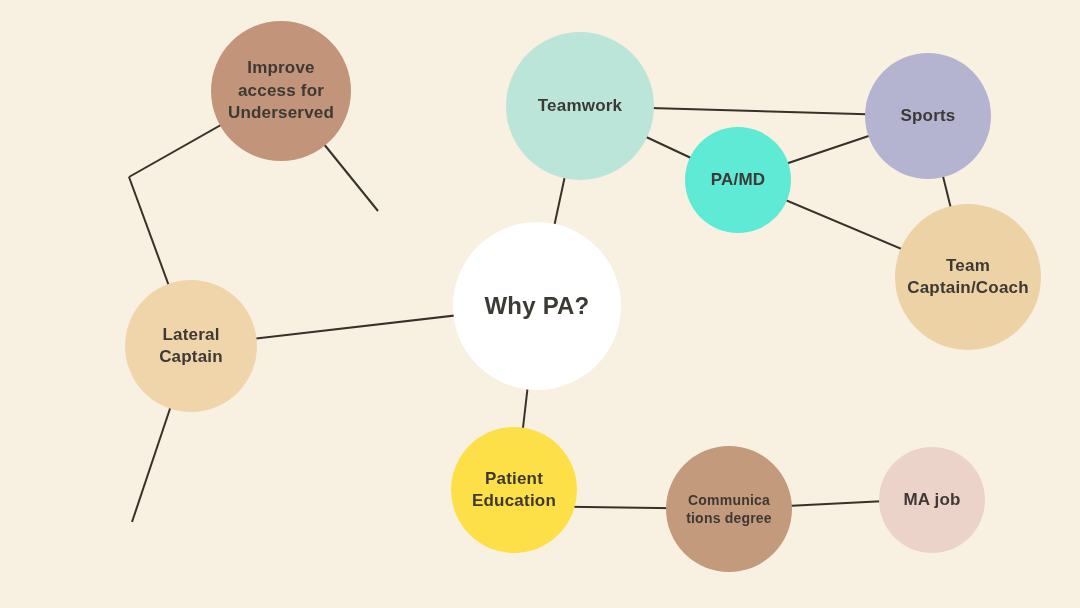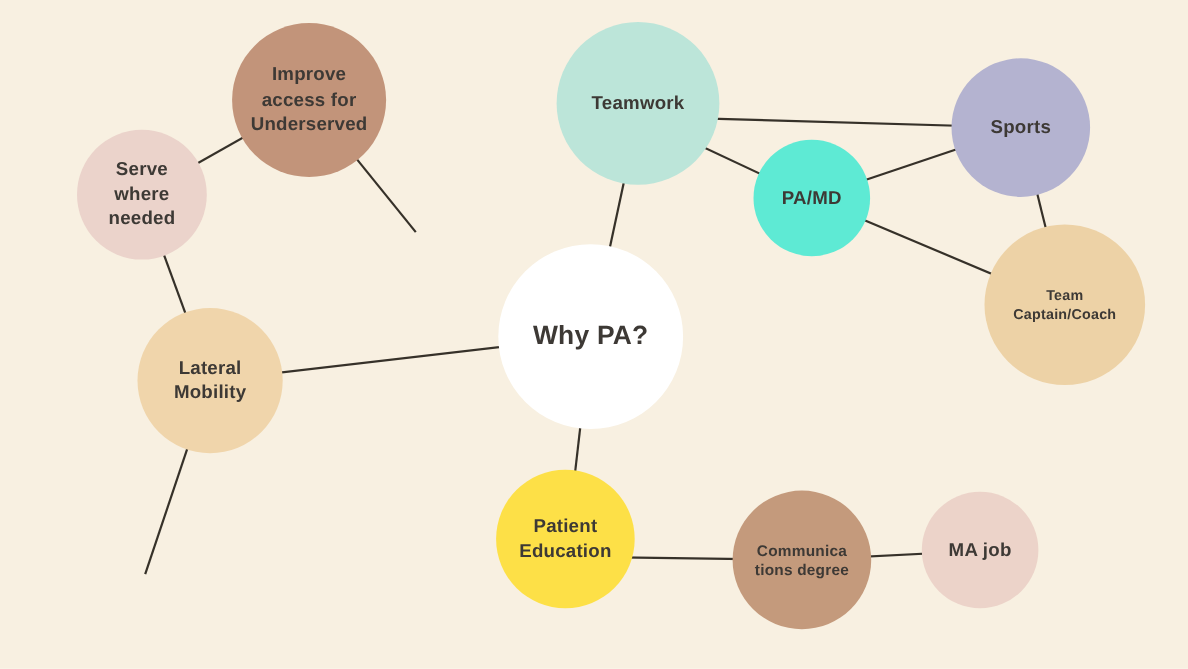--- a/index.html
+++ b/index.html
@@ -63,47 +63,42 @@
     </svg>
   <div id="node-layer">
       <div class="node" style="left: 211px; top: 21px; width: 140px; height: 140px; background: rgb(194, 148, 122);">
         <span class="node-label" style="font-size: 17px; color: rgb(61, 57, 53);">Improve
 access for
 Underserved</span>
       </div>
       <div class="node" style="left: 453px; top: 222px; width: 168px; height: 168px; background: rgb(255, 255, 255);">
         <span class="node-label" style="font-size: 24px; color: rgb(61, 57, 53);">Why PA?</span>
       </div>
-      <div class="node" style="left: 70px; top: 118px; width: 118px; height: 118px; background: rgb(235, 211, 203);">
-        <span class="node-label" style="font-size: 17px; color: rgb(61, 57, 53);">Serve
-where
-needed</span>
-      </div>
       <div class="node" style="left: 125px; top: 280px; width: 132px; height: 132px; background: rgb(240, 213, 171);">
         <span class="node-label" style="font-size: 17px; color: rgb(61, 57, 53);">Lateral
-Mobility</span>
+Captain</span>
       </div>
-      <div class="node" style="left: 506px; top: 20px; width: 148px; height: 148px; background: rgb(188, 229, 217);">
+      <div class="node" style="left: 506px; top: 32px; width: 148px; height: 148px; background: rgb(188, 229, 217);">
         <span class="node-label" style="font-size: 17px; color: rgb(61, 57, 53);">Teamwork</span>
       </div>
       <div class="node" style="left: 685px; top: 127px; width: 106px; height: 106px; background: #5eead4;">
         <span class="node-label" style="font-size: 17px; color: rgb(61, 57, 53);">PA/MD</span>
       </div>
       <div class="node" style="left: 865px; top: 53px; width: 126px; height: 126px; background: rgb(180, 179, 208);">
         <span class="node-label" style="font-size: 17px; color: rgb(61, 57, 53);">Sports</span>
       </div>
       <div class="node" style="left: 895px; top: 204px; width: 146px; height: 146px; background: rgb(237, 210, 166);">
-        <span class="node-label" style="font-size: 13px; color: rgb(61, 57, 53);">Team
+        <span class="node-label" style="font-size: 17px; color: rgb(61, 57, 53);">Team
 Captain/Coach</span>
       </div>
       <div class="node" style="left: 451px; top: 427px; width: 126px; height: 126px; background: #fde047;">
         <span class="node-label" style="font-size: 17px; color: rgb(61, 57, 53);">Patient
 Education</span>
       </div>
       <div class="node" style="left: 666px; top: 446px; width: 126px; height: 126px; background: rgb(196, 154, 124);">
         <span class="node-label" style="font-size: 14px; color: rgb(61, 57, 53);">Communica
 tions degree</span>
       </div>
-      <div class="node" style="left: 838px; top: 447px; width: 106px; height: 106px; background: rgb(236, 211, 201);">
+      <div class="node" style="left: 879px; top: 447px; width: 106px; height: 106px; background: rgb(236, 211, 201);">
         <span class="node-label" style="font-size: 17px; color: rgb(61, 57, 53);">MA job</span>
       </div>
     </div>
 </div>
 
 </body></html>

